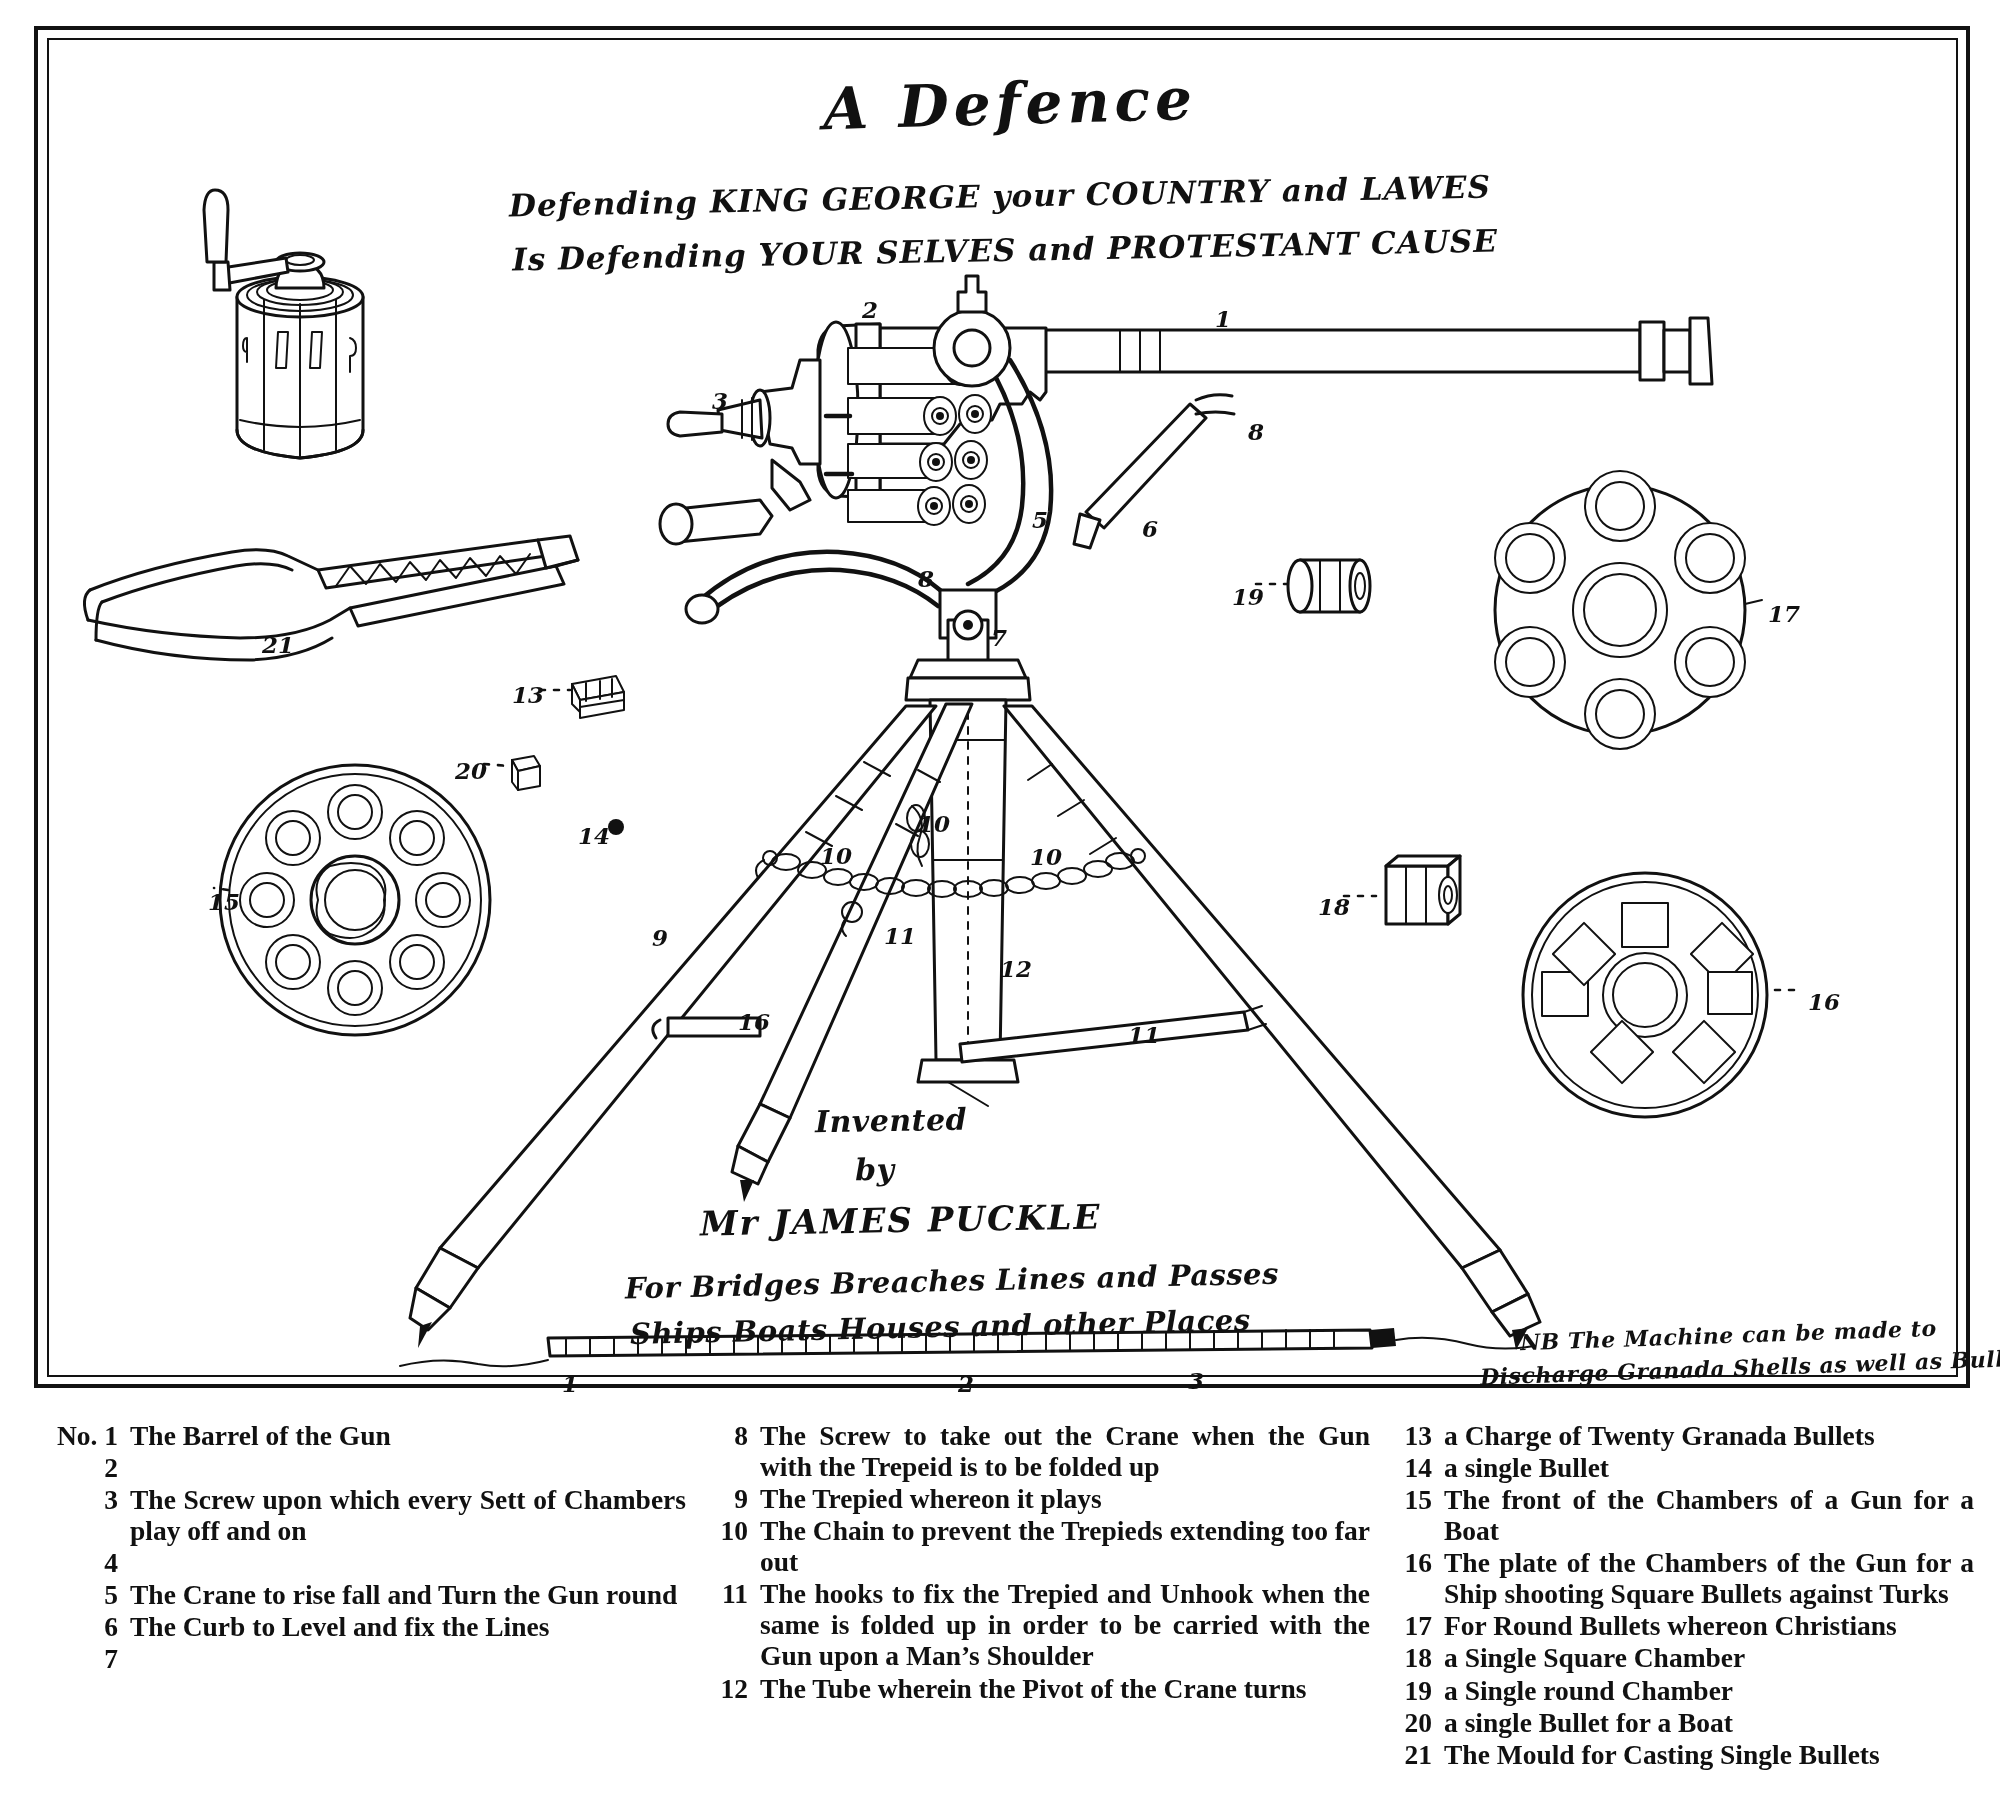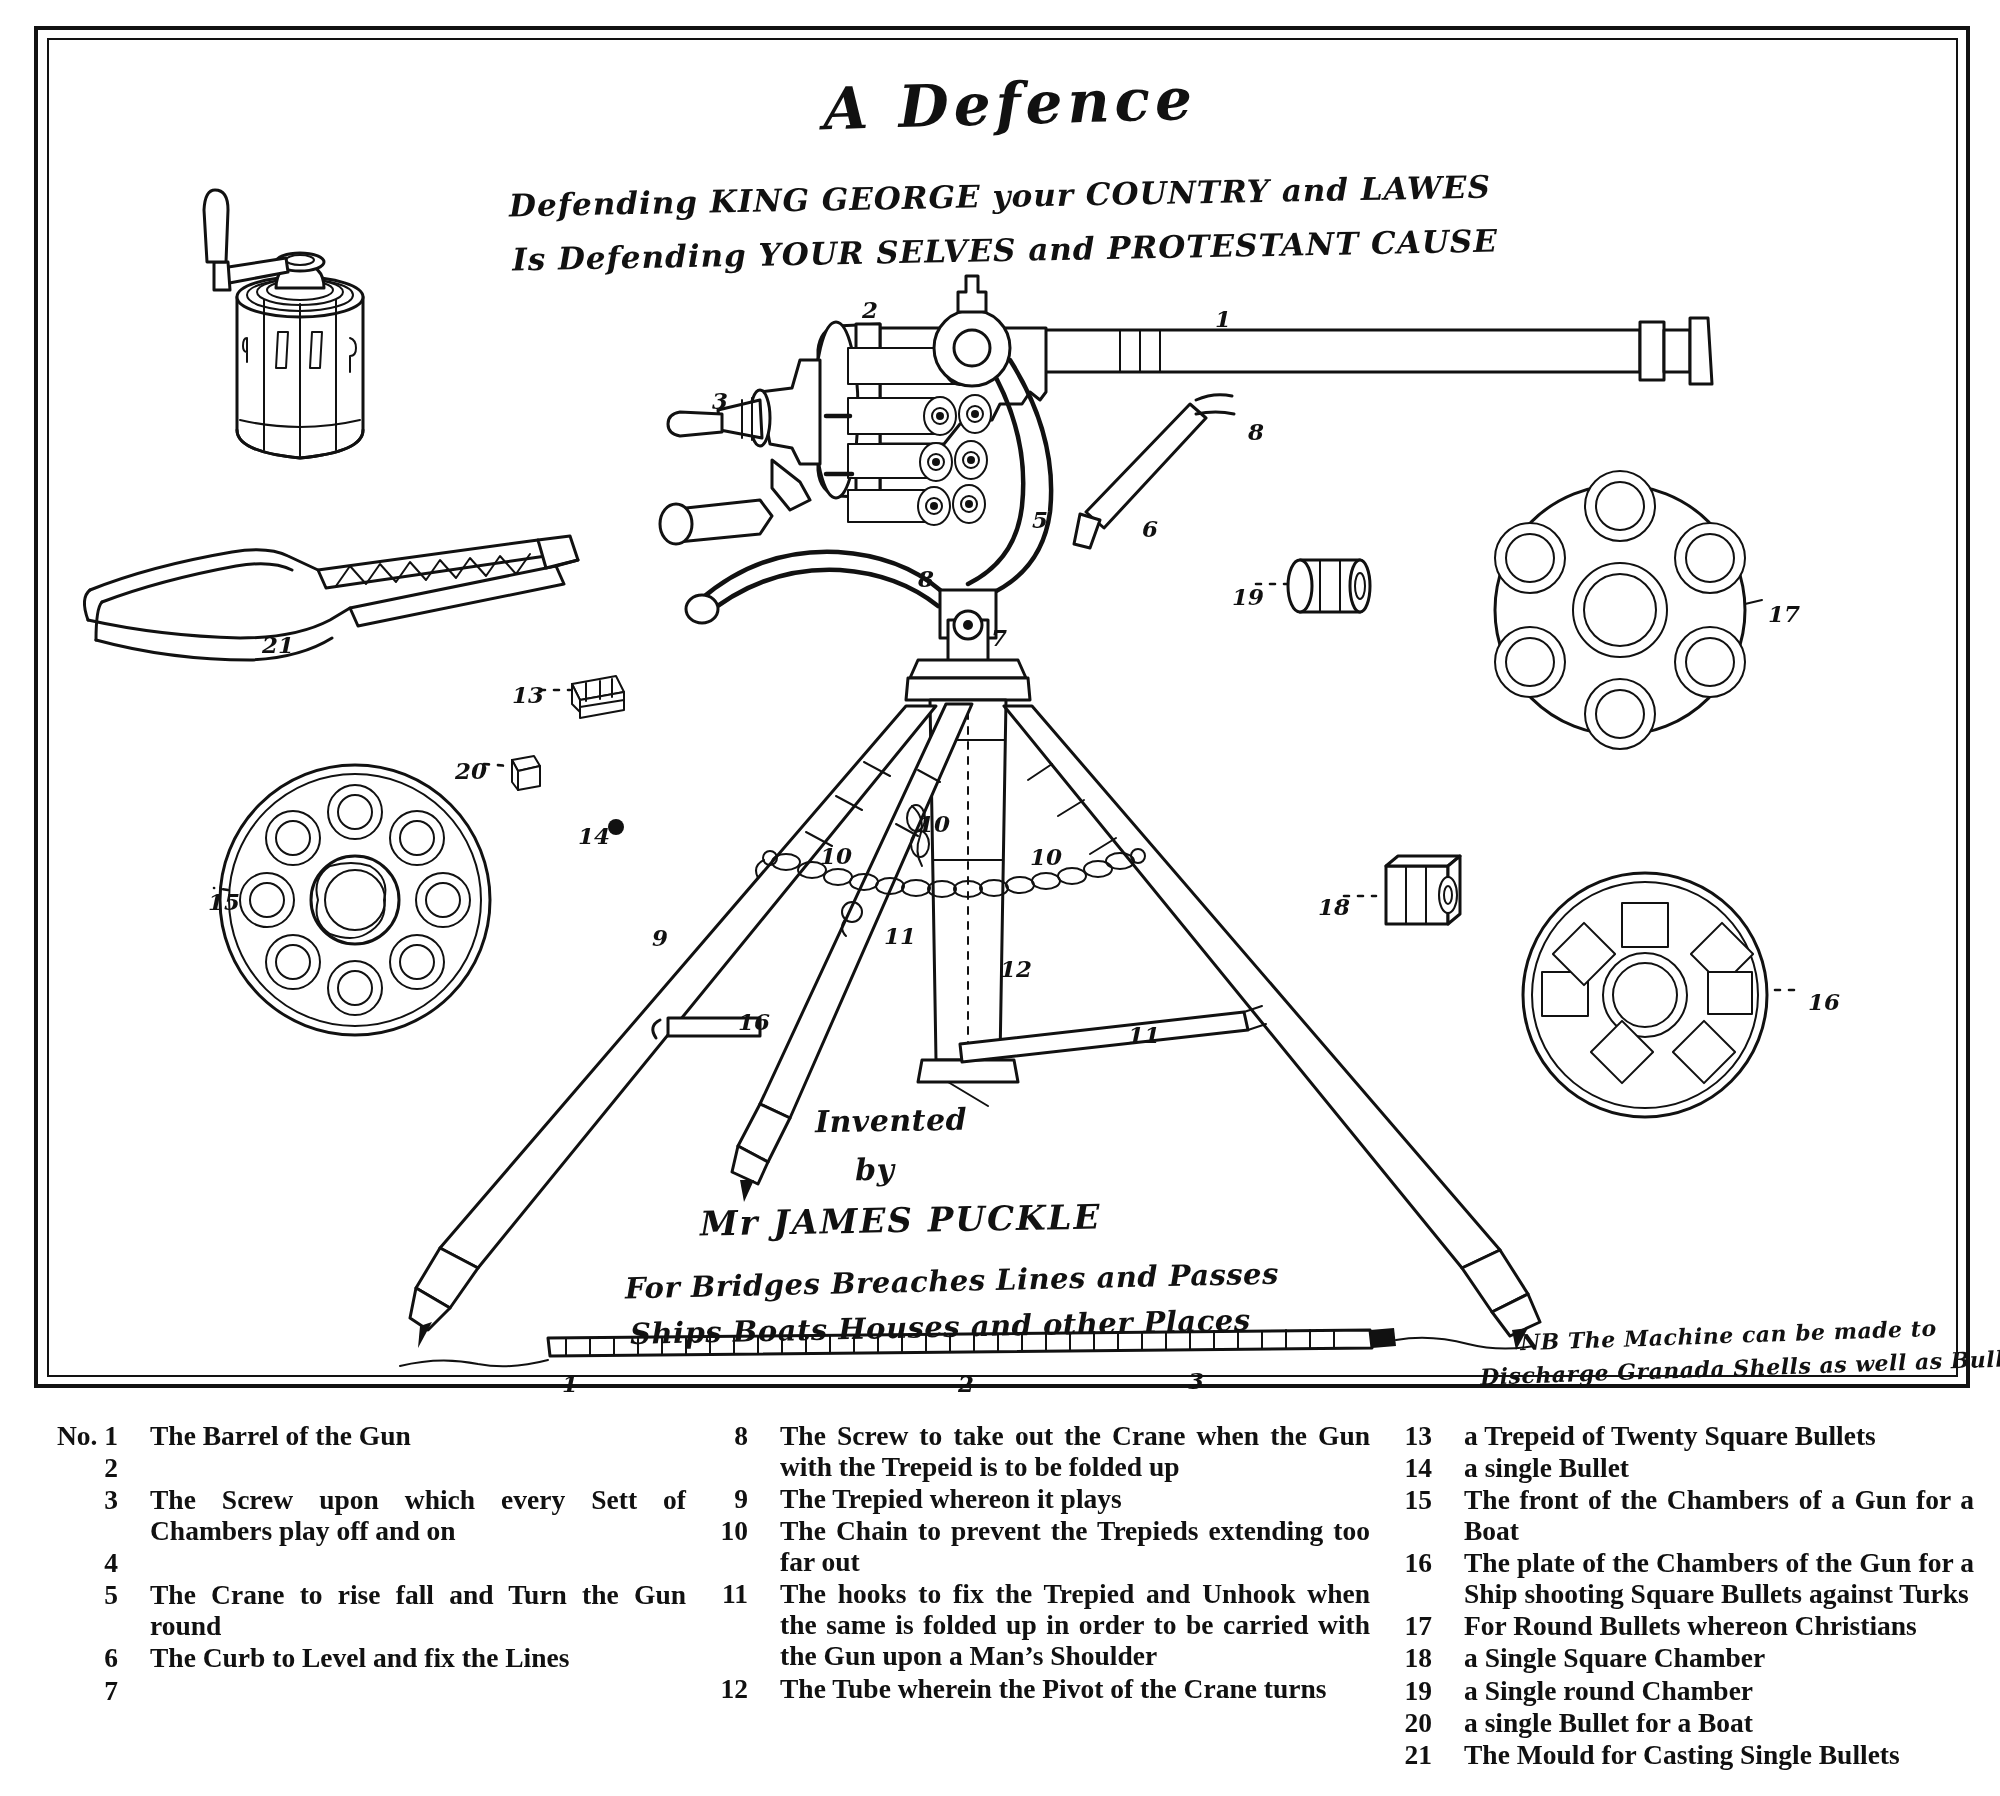--- a/index.html
+++ b/index.html
@@ -174,21 +174,20 @@
 
   .legend-item {
     display: flex;
     align-items: flex-start;
     font-family: "Liberation Serif", serif;
     font-weight: 700;
     font-size: 27.5px;
     line-height: 1.13;
     color: #111;
     margin-bottom: 1px;
-    gap: 20px;
   }
   .legend-num {
     flex: 0 0 auto;
     text-align: right;
     min-width: 104px;
     padding-right: 12px;
     white-space: nowrap;
   }
   .col-2 .legend-num, .col-3 .legend-num { min-width: 50px; }
   .legend-text {
@@ -626,21 +625,21 @@
         <div class="legend-text">The hooks to fix the Trepied and Unhook when the same is folded up in order to be carried with the Gun upon a Man’s Shoulder</div>
       </div>
       <div class="legend-item">
         <div class="legend-num">12</div>
         <div class="legend-text">The Tube wherein the Pivot of the Crane turns</div>
       </div>
     </div>
     <div class="legend-col col-3">
       <div class="legend-item">
         <div class="legend-num">13</div>
-        <div class="legend-text nojust">a Trepeid of Twenty Square Bullets</div>
+        <div class="legend-text nojust">a Charge of Twenty Granada Bullets</div>
       </div>
       <div class="legend-item">
         <div class="legend-num">14</div>
         <div class="legend-text nojust">a single Bullet</div>
       </div>
       <div class="legend-item">
         <div class="legend-num">15</div>
         <div class="legend-text">The front of the Chambers of a Gun for a Boat</div>
       </div>
       <div class="legend-item">

